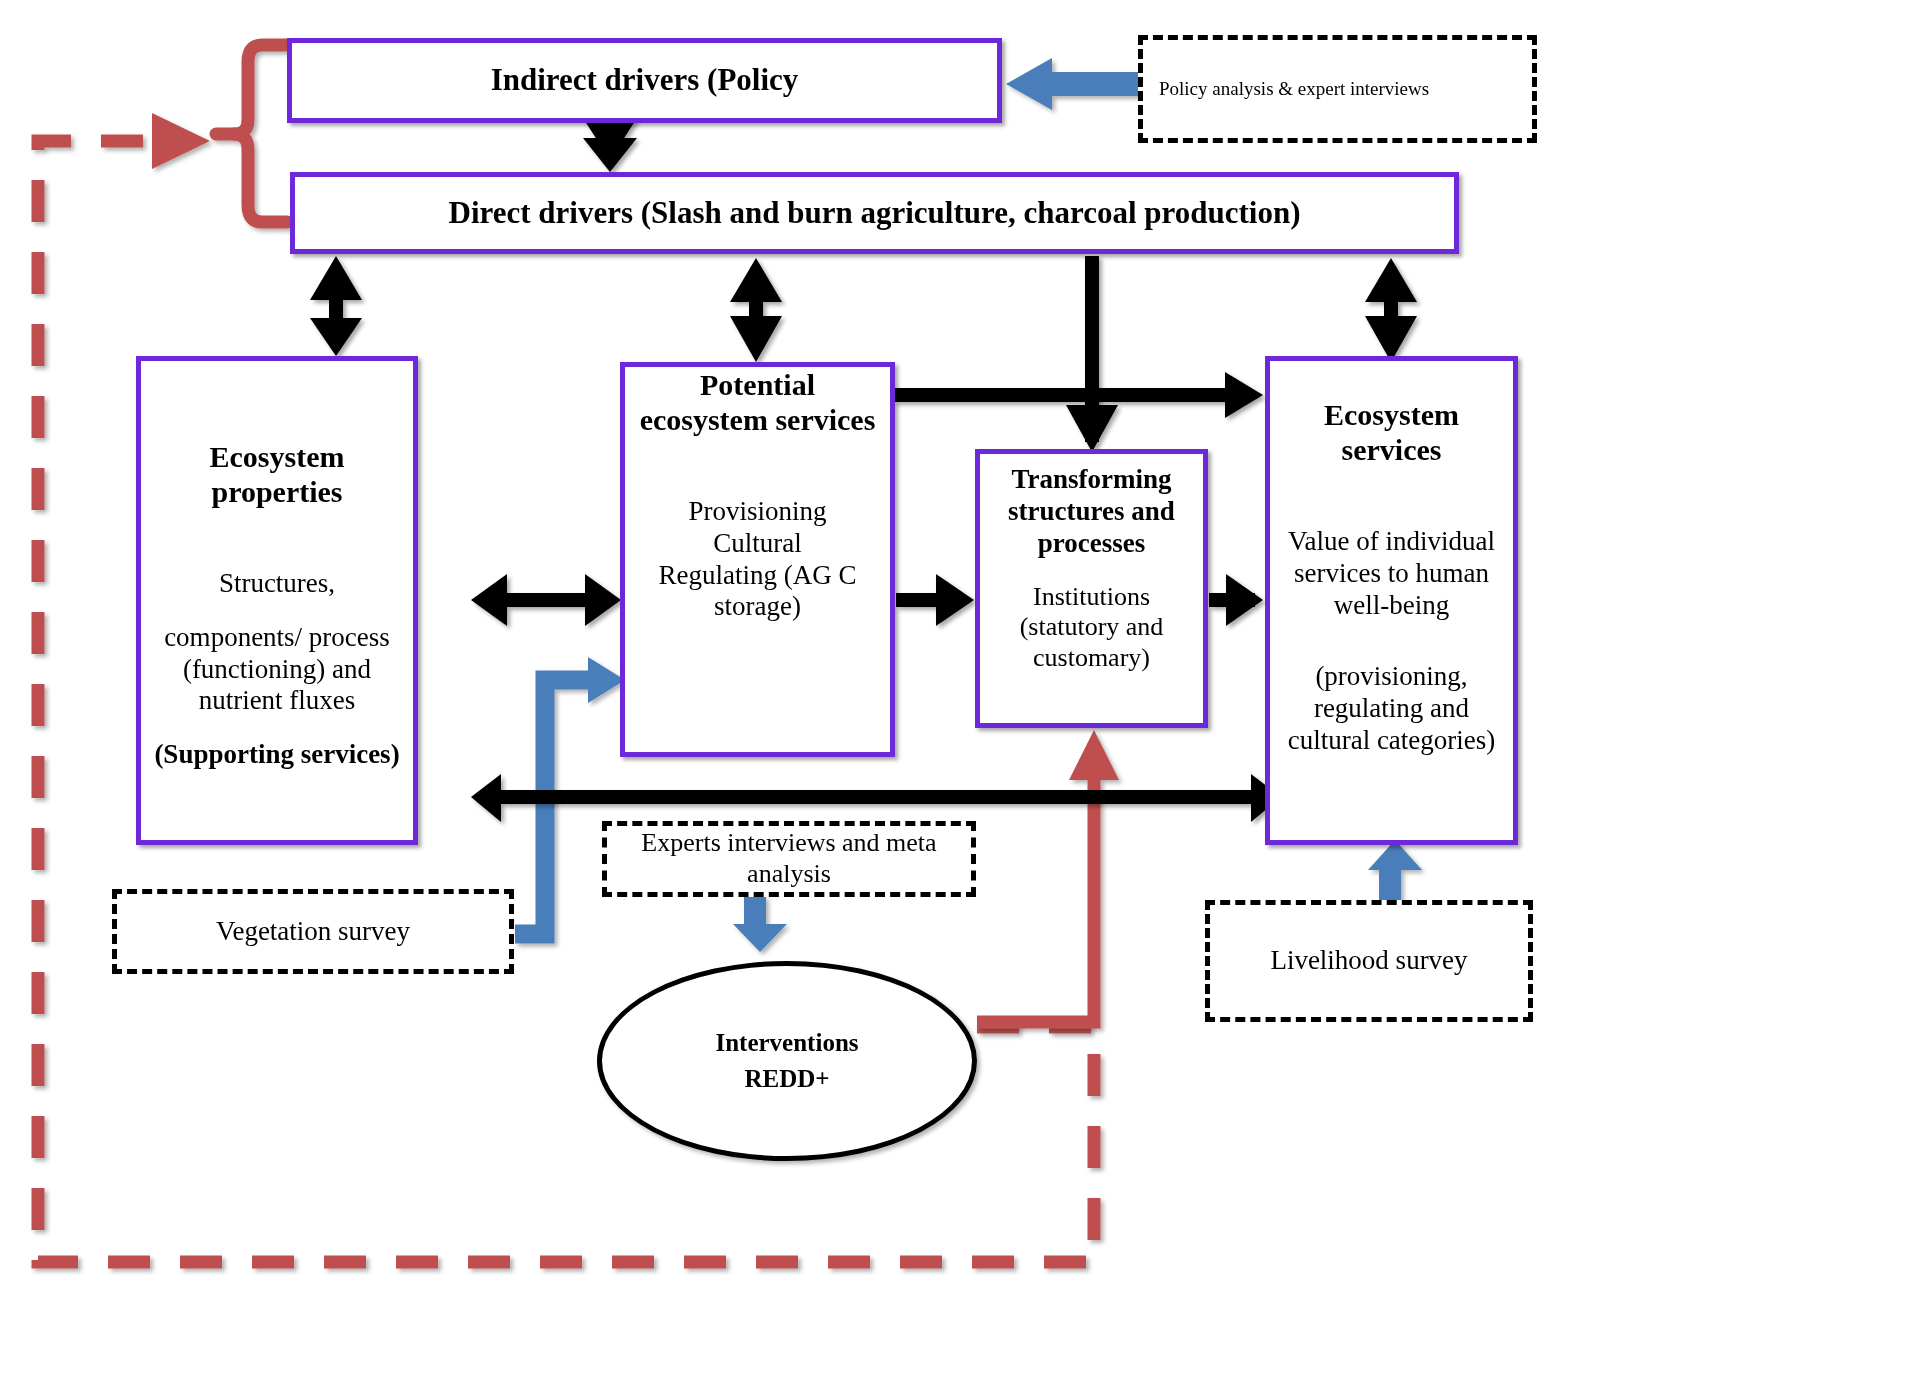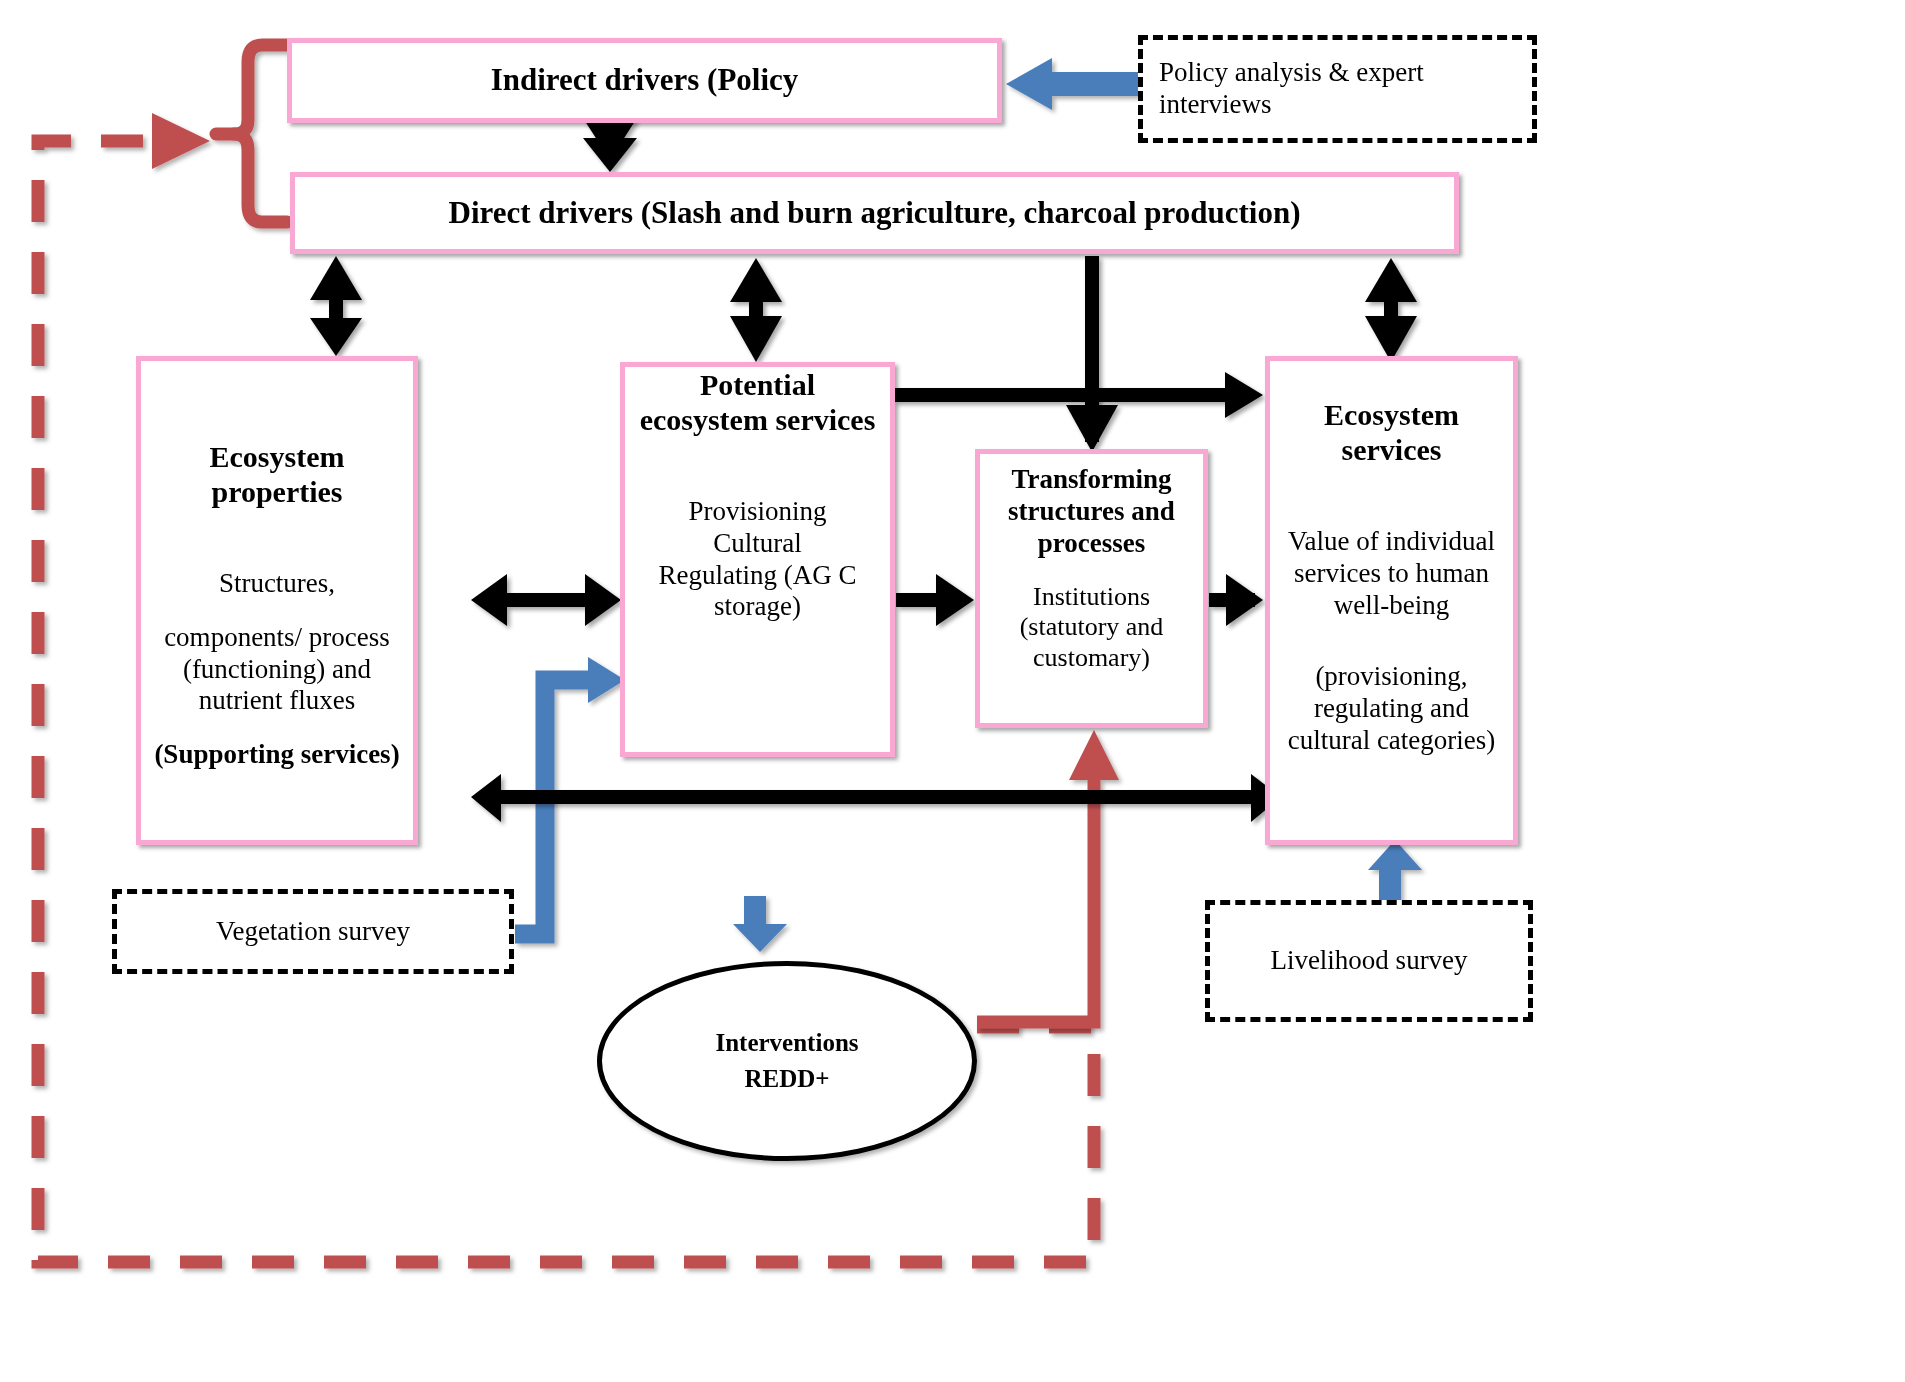--- a/index.html
+++ b/index.html
@@ -26,21 +26,21 @@
   .node {
     position: absolute;
     box-sizing: border-box;
     background: #ffffff;
     display: flex;
     flex-direction: column;
     align-items: center;
     text-align: center;
   }
   .solid-box {
-    border: 5px solid #f9a8d4;
+    border: 5px solid #6d28d9;
     box-shadow: 3px 3px 4px rgba(0,0,0,0.35);
   }
   .dashed-box {
     border: 5px dashed #000000;
     background: #ffffff;
   }
   .title-bold {
     font-weight: bold;
   }
   .tx {
@@ -58,21 +58,21 @@
   #direct-drivers {
     left: 290px; top: 172px; width: 1169px; height: 82px;
     justify-content: center;
   }
   #direct-drivers .tx { font-size: 31px; }
 
   #policy-analysis {
     left: 1138px; top: 35px; width: 399px; height: 108px;
     justify-content: center; padding: 0 16px;
   }
-  #policy-analysis .tx { font-size: 27px; }
+  #policy-analysis .tx { font-size: 19px; }
 
   #ecosystem-properties {
     left: 136px; top: 356px; width: 282px; height: 489px;
     padding-top: 78px;
   }
   #ecosystem-properties .hd { font-size: 30px; }
   #ecosystem-properties .bd { font-size: 27px; }
 
   #potential-services {
     left: 620px; top: 362px; width: 275px; height: 395px;
@@ -281,20 +281,24 @@
     <div class="sp-l"></div>
     <div class="tx bd">Value of individual</div>
     <div class="tx bd">services to human</div>
     <div class="tx bd">well-being</div>
     <div class="sp-m"></div>
     <div class="tx bd">(provisioning,</div>
     <div class="tx bd">regulating and</div>
     <div class="tx bd">cultural categories)</div>
   </div>
 
+  <div class="node dashed-box" id="experts-meta">
+    <div class="tx">Experts interviews and meta</div>
+    <div class="tx">analysis</div>
+  </div>
 
   <div class="node dashed-box" id="vegetation-survey">
     <div class="tx">Vegetation survey</div>
   </div>
 
   <div class="node dashed-box" id="livelihood-survey">
     <div class="tx">Livelihood survey</div>
   </div>
 
   <div class="node" id="interventions">

